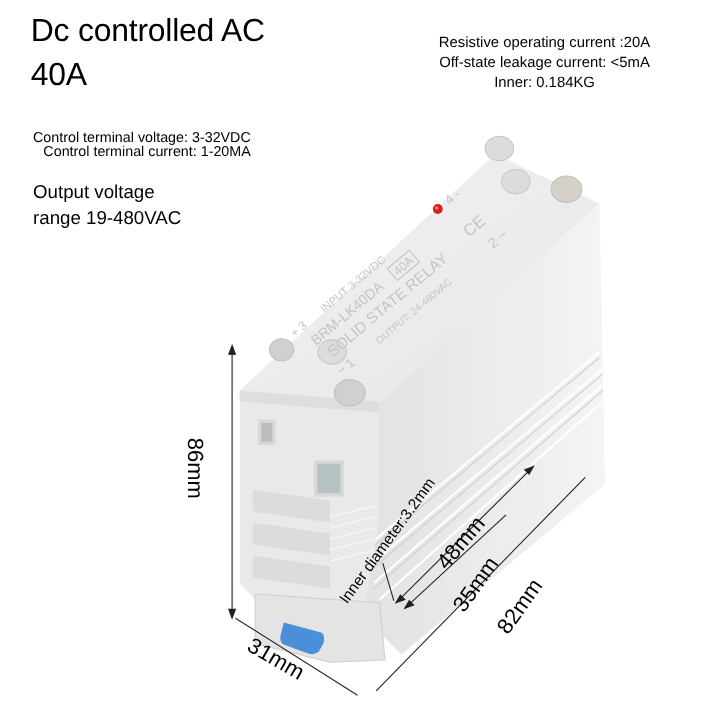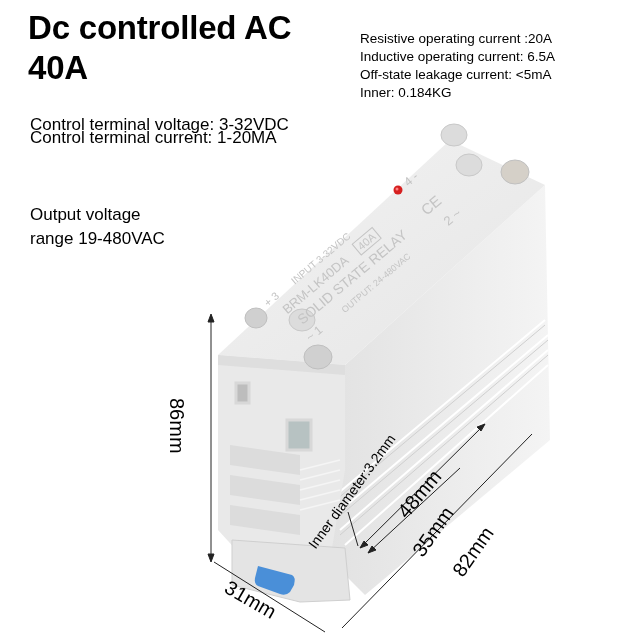--- a/index.html
+++ b/index.html
@@ -1,39 +1,38 @@
 <!DOCTYPE html>
 <html><head>
 <meta charset="utf-8">
 <style>
   html, body { margin:0; padding:0; }
   body { width:640px; height:640px; background:#ffffff; position:relative; overflow:hidden;
          font-family:"Liberation Sans", sans-serif; color:#000; }
   .abs { position:absolute; }
-  .title { left:28px; top:8px; font-size:33px; line-height:40px; font-weight:700; letter-spacing:-0.2px; }
-  .specs { left:360px; top:30px; width:270px; font-size:13.5px; line-height:18px; }
+  .title { left:28px; top:8px; font-size:29px; line-height:40px; font-weight:400; letter-spacing:-0.2px; }
+  .specs { left:360px; top:30px; width:270px; text-align:center; font-size:13.5px; line-height:18px; }
   .specs div { white-space:nowrap; }
-  .ctrl { left:30px; top:118px; font-size:17px; line-height:13px; }
+  .ctrl { left:30px; top:118px; font-size:13px; line-height:13px;text-align:right; }
   .ctrl div { white-space:nowrap; }
-  .outv { left:30px; top:163px; font-size:17px; line-height:24px;margin-top:40px; }
+  .outv { left:30px; top:163px; font-size:17px; line-height:24px; }
   svg.product { position:absolute; left:0; top:0; }
   .dim { font-size:20px; position:absolute; white-space:nowrap; transform-origin:left top; }
   .dim-small { font-size:14px; position:absolute; white-space:nowrap; transform-origin:left top; }
 </style>
 </head>
 <body>
 
 <div class="abs title">
   <div>Dc controlled AC</div>
   <div>40A</div>
 </div>
 
 <div class="abs specs">
   <div>Resistive operating current :20A</div>
-  <div>Inductive operating current: 6.5A</div>
   <div>Off-state leakage current: &lt;5mA</div>
   <div>Inner: 0.184KG</div>
 </div>
 
 <div class="abs ctrl">
   <div>Control terminal voltage: 3-32VDC</div>
   <div>Control terminal current: 1-20MA</div>
 </div>
 
 <div class="abs outv">

